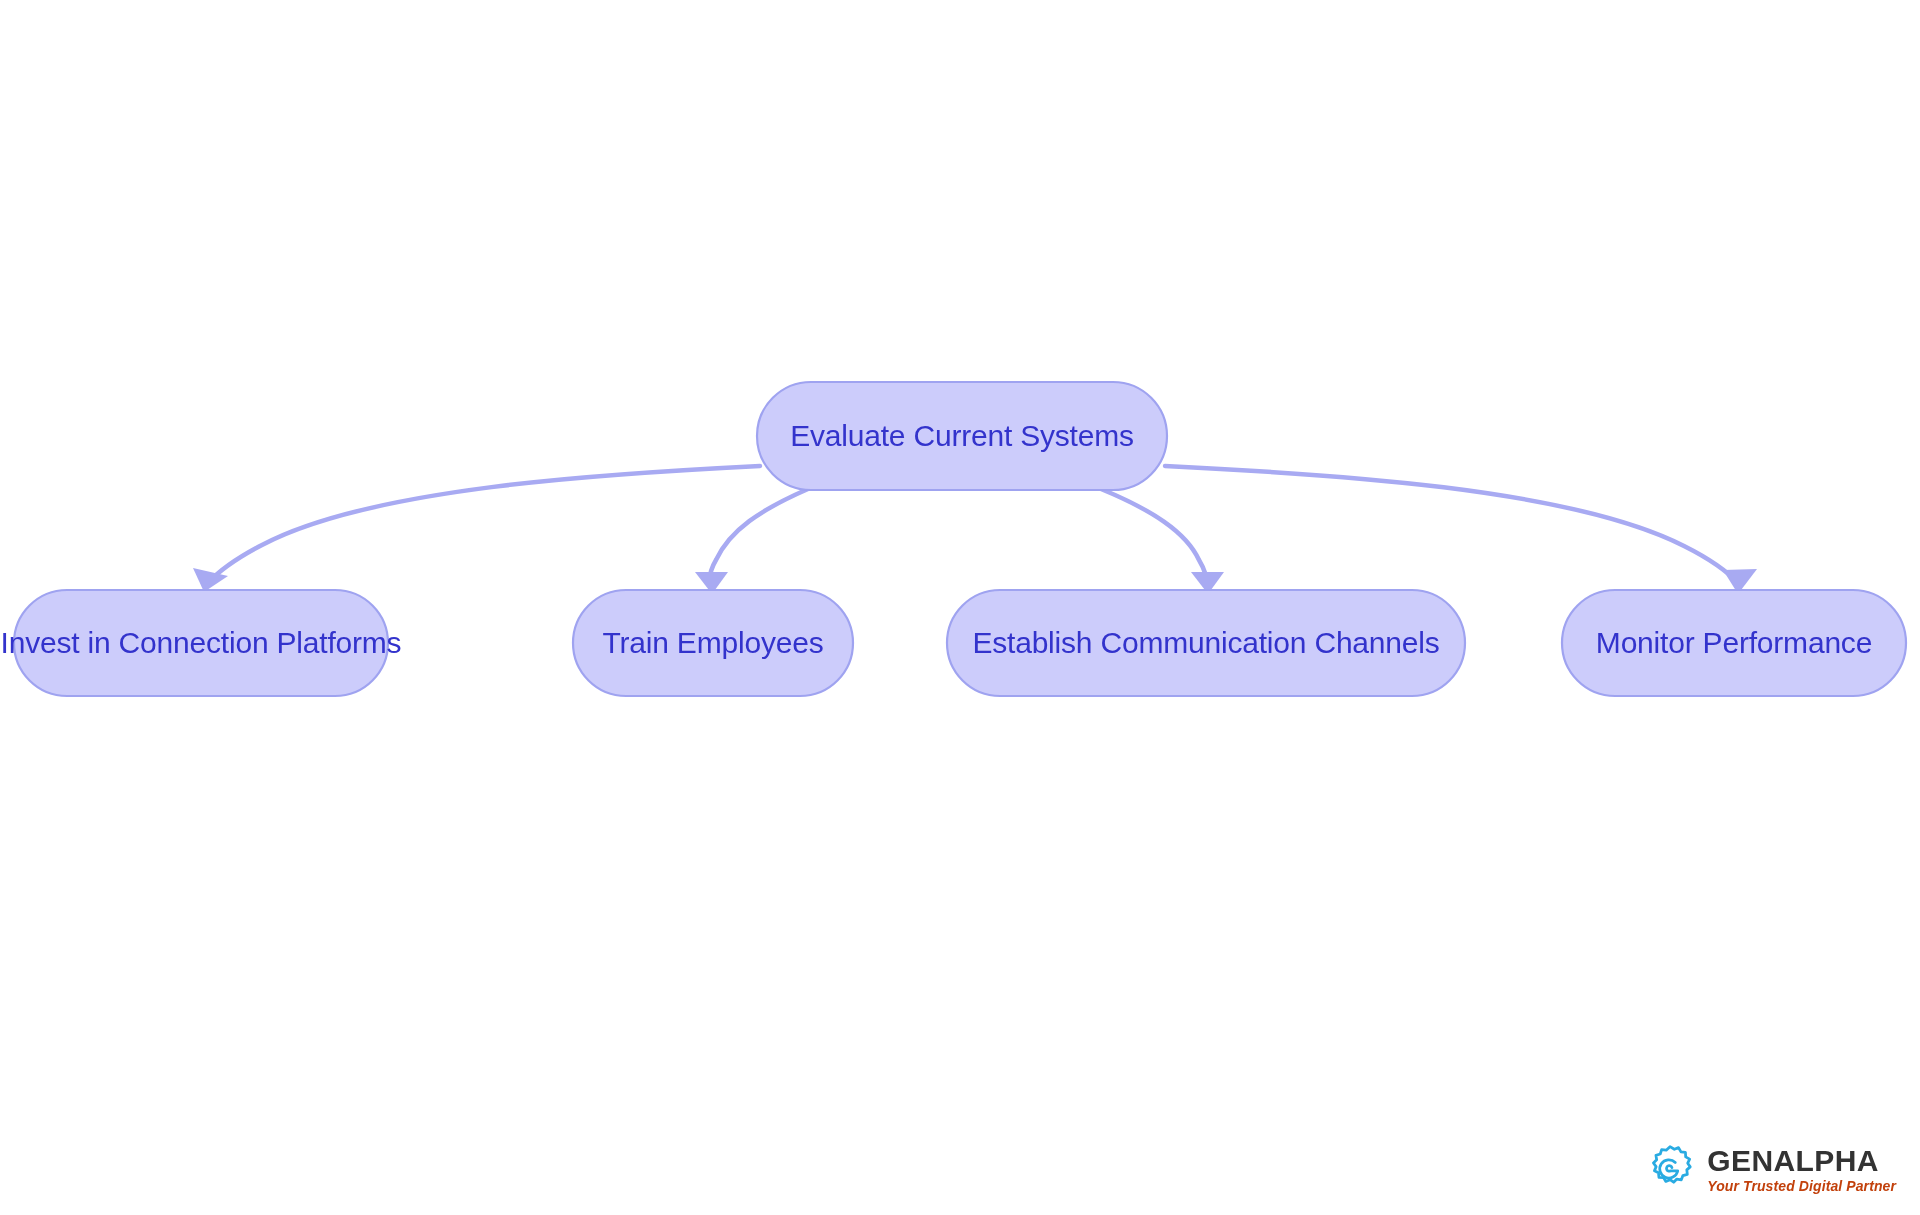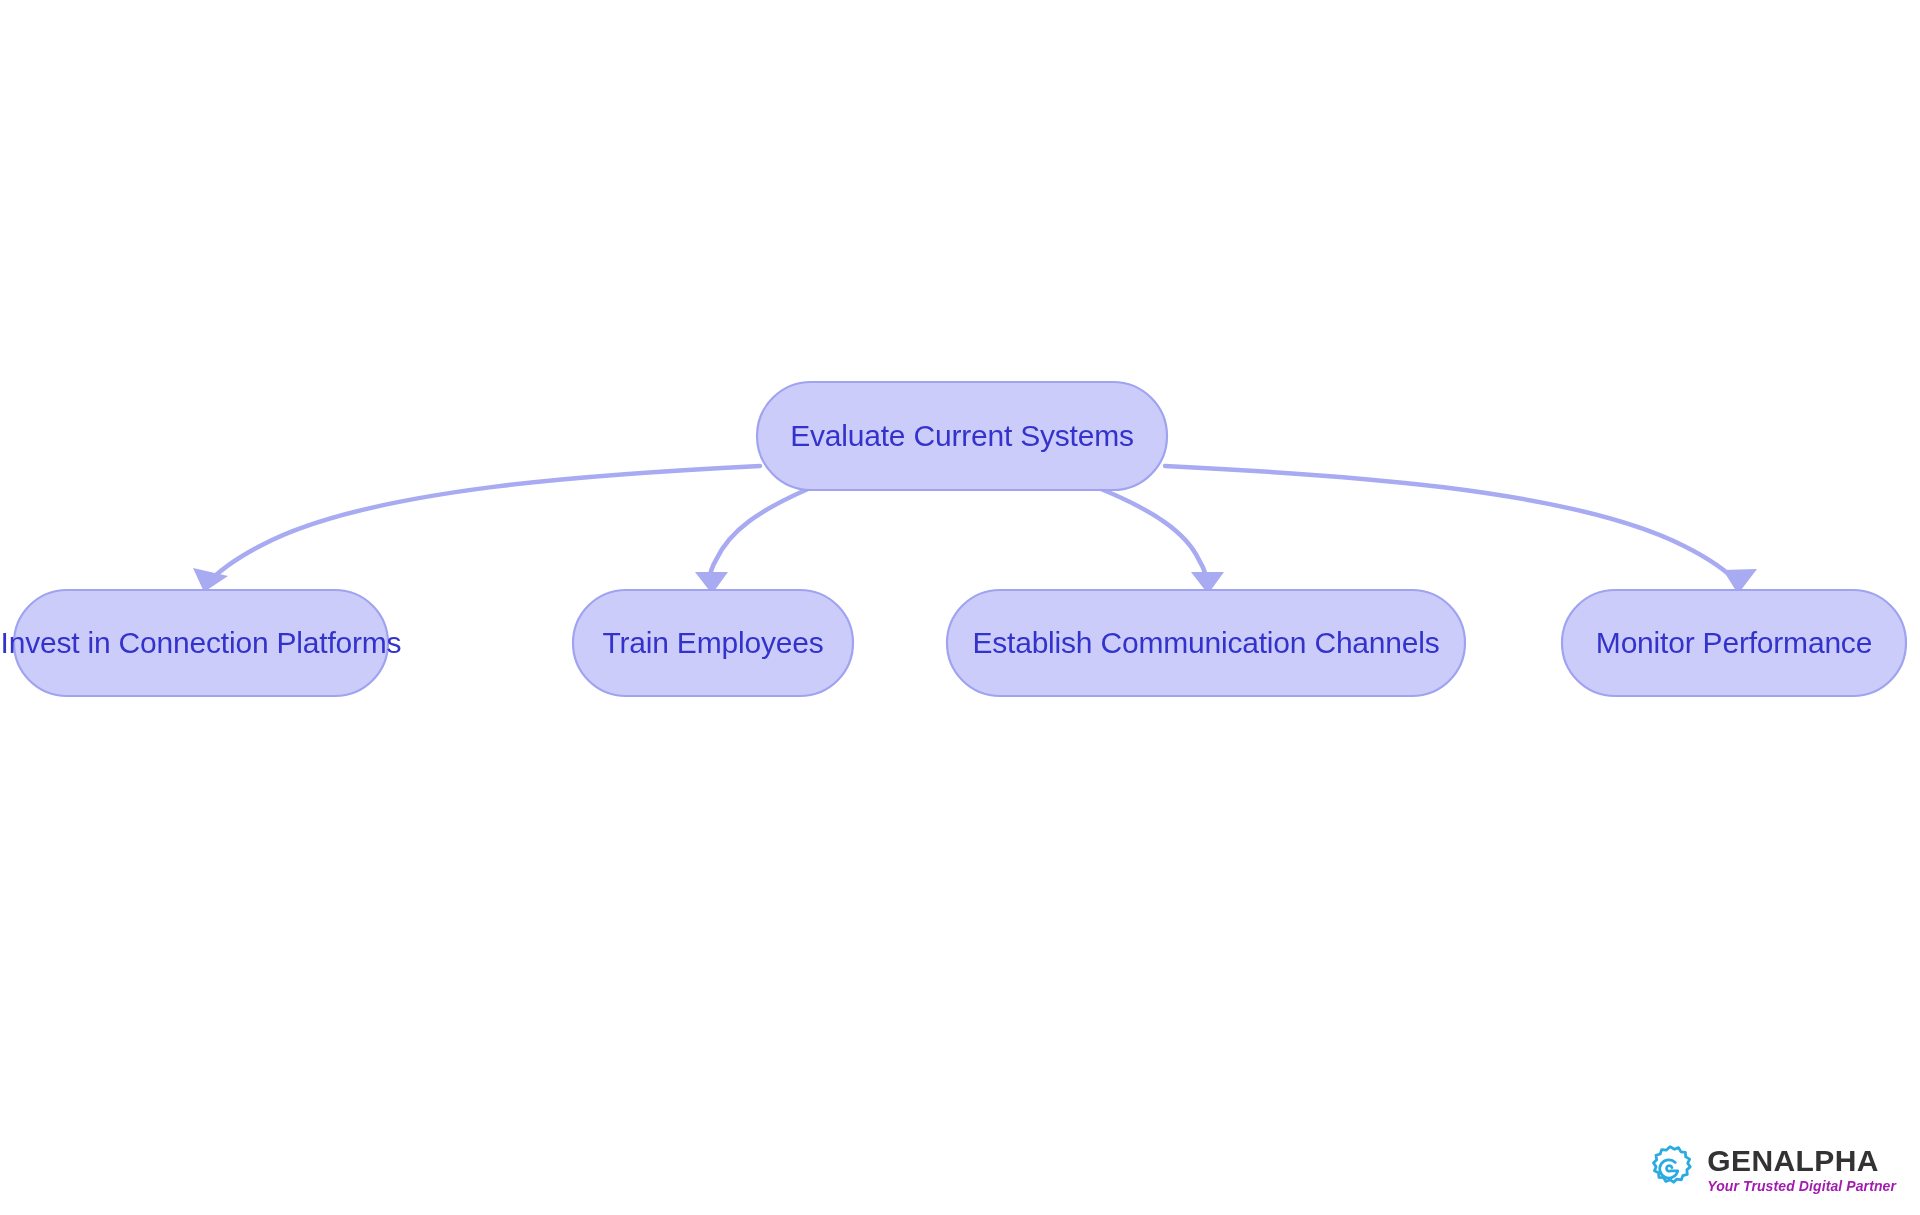--- a/index.html
+++ b/index.html
@@ -75,21 +75,21 @@
     font-weight: bold;
     color: #333333;
     letter-spacing: 0.4px;
     line-height: 1.05;
   }
   #brand-logo .logo-tagline {
     font-family: "Liberation Sans", sans-serif;
     font-size: 14px;
     font-style: italic;
     font-weight: bold;
-    color: #a21caf;
+    color: #c2410c;
     letter-spacing: 0.1px;
     margin-top: 3px;
   }
 </style>
 </head>
 <body>
 
 <svg id="flow-canvas" viewBox="0 0 1920 1215">
 
   <g>

